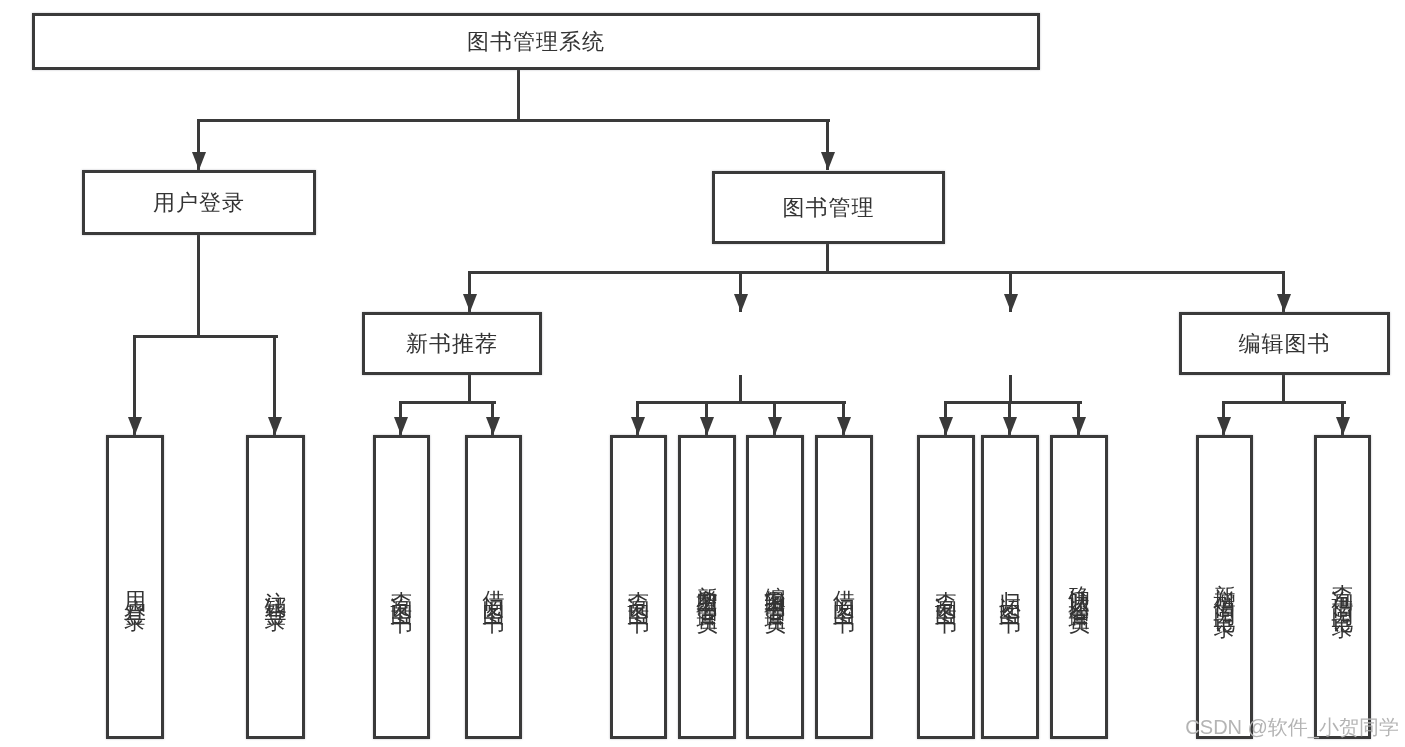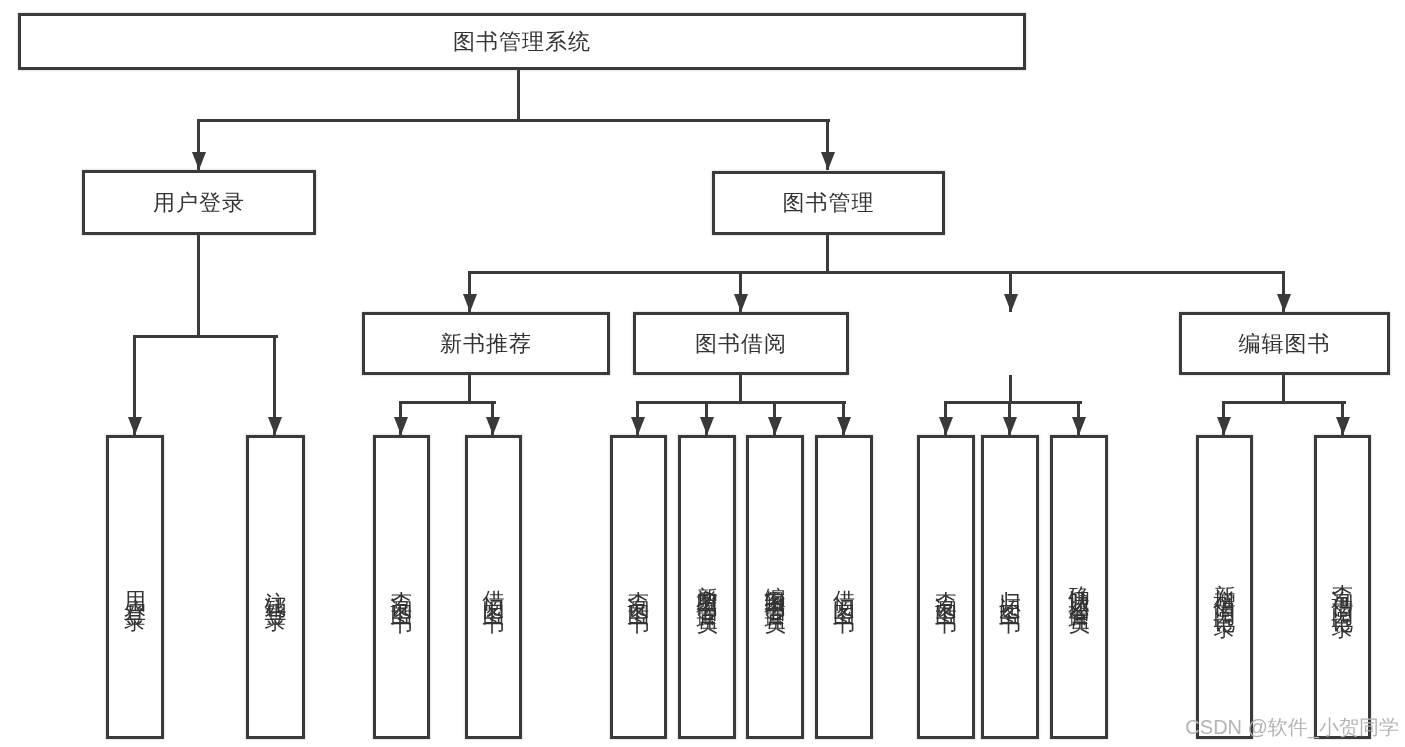--- a/index.html
+++ b/index.html
@@ -58,39 +58,36 @@
     color: var(--watermark);
     z-index: 5;
     white-space: nowrap;
   }
 </style>
 </head>
 <body>
 
 <div id="stage">
 
-  <div class="box" style="left:18px; top:13px; width:1008px; height:57px;">
+  <div class="box" style="left:32px; top:13px; width:1008px; height:57px;">
     <span class="hlabel">图书管理系统</span>
   </div>
 
   <div class="box" style="left:82px; top:170px; width:234px; height:65px;">
     <span class="hlabel">用户登录</span>
   </div>
 
-  <div class="box" style="left:712px; top:171px; width:233px; height:64px;">
+  <div class="box" style="left:712px; top:171px; width:233px; height:73px;">
     <span class="hlabel">图书管理</span>
   </div>
 
-  <div class="box" style="left:362px; top:312px; width:248px; height:63px;">
+  <div class="box" style="left:362px; top:312px; width:180px; height:63px;">
     <span class="hlabel">新书推荐</span>
   </div>
 
-  <div class="box" style="left:633px; top:312px; width:216px; height:63px;">
-    <span class="hlabel">图书借阅</span>
-  </div>
 
 
   <div class="box" style="left:1179px; top:312px; width:211px; height:63px;">
     <span class="hlabel">编辑图书</span>
   </div>
 
   <div class="box" style="left:106px; top:435px; width:58px; height:304px;">
     <span class="vtext">用户登录</span>
   </div>
 

